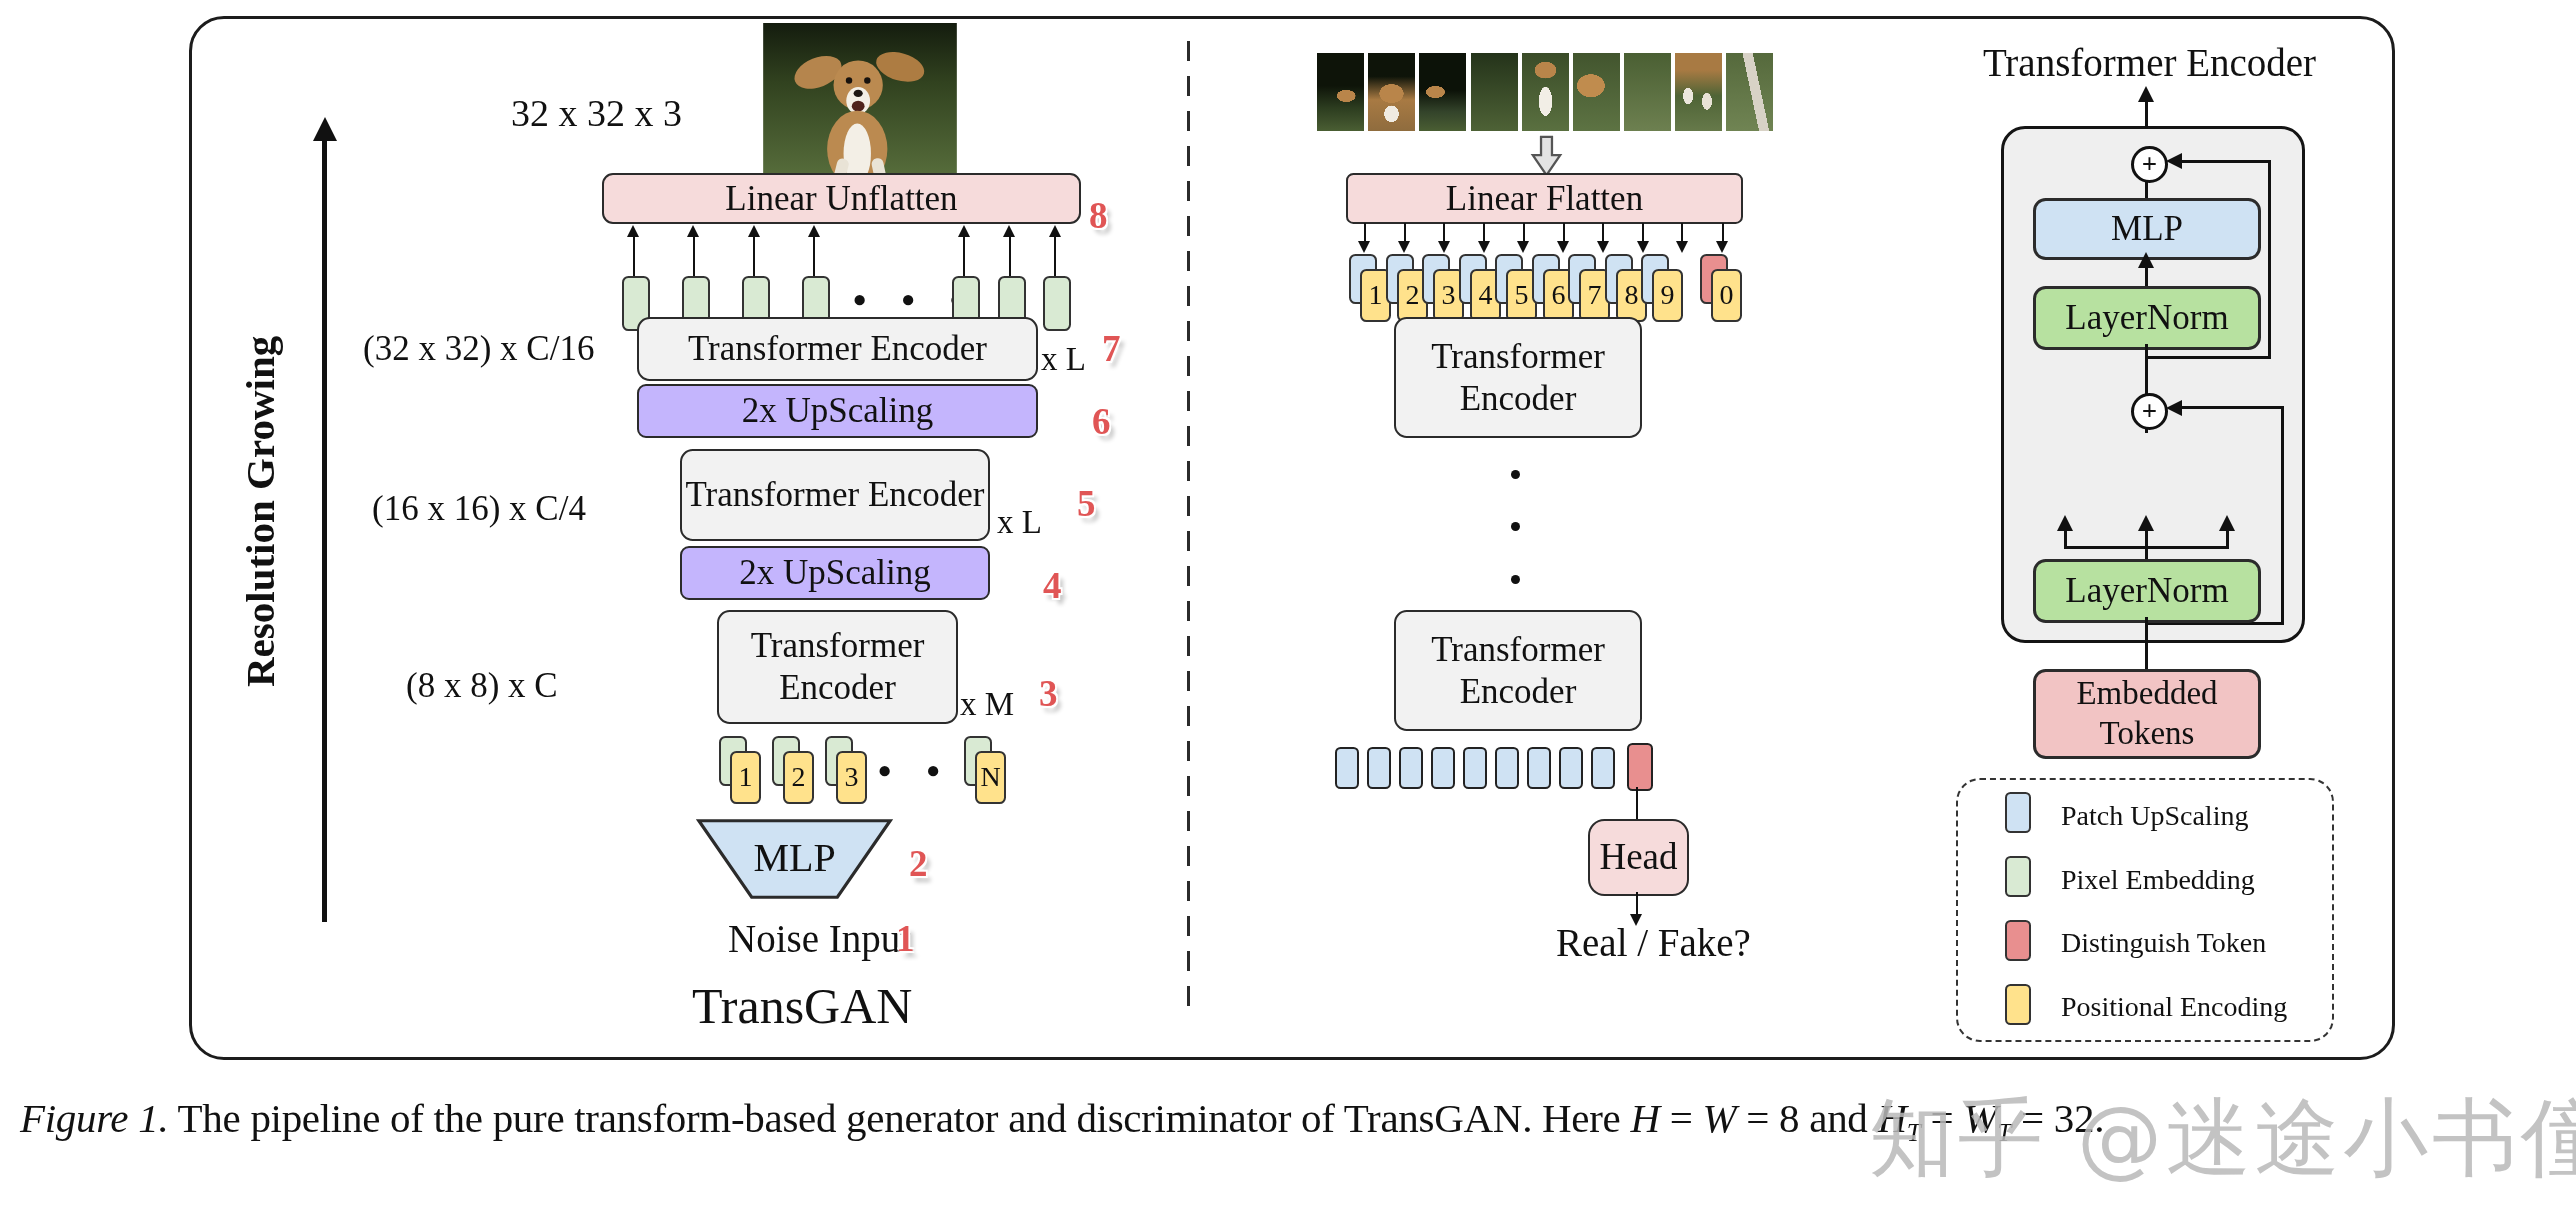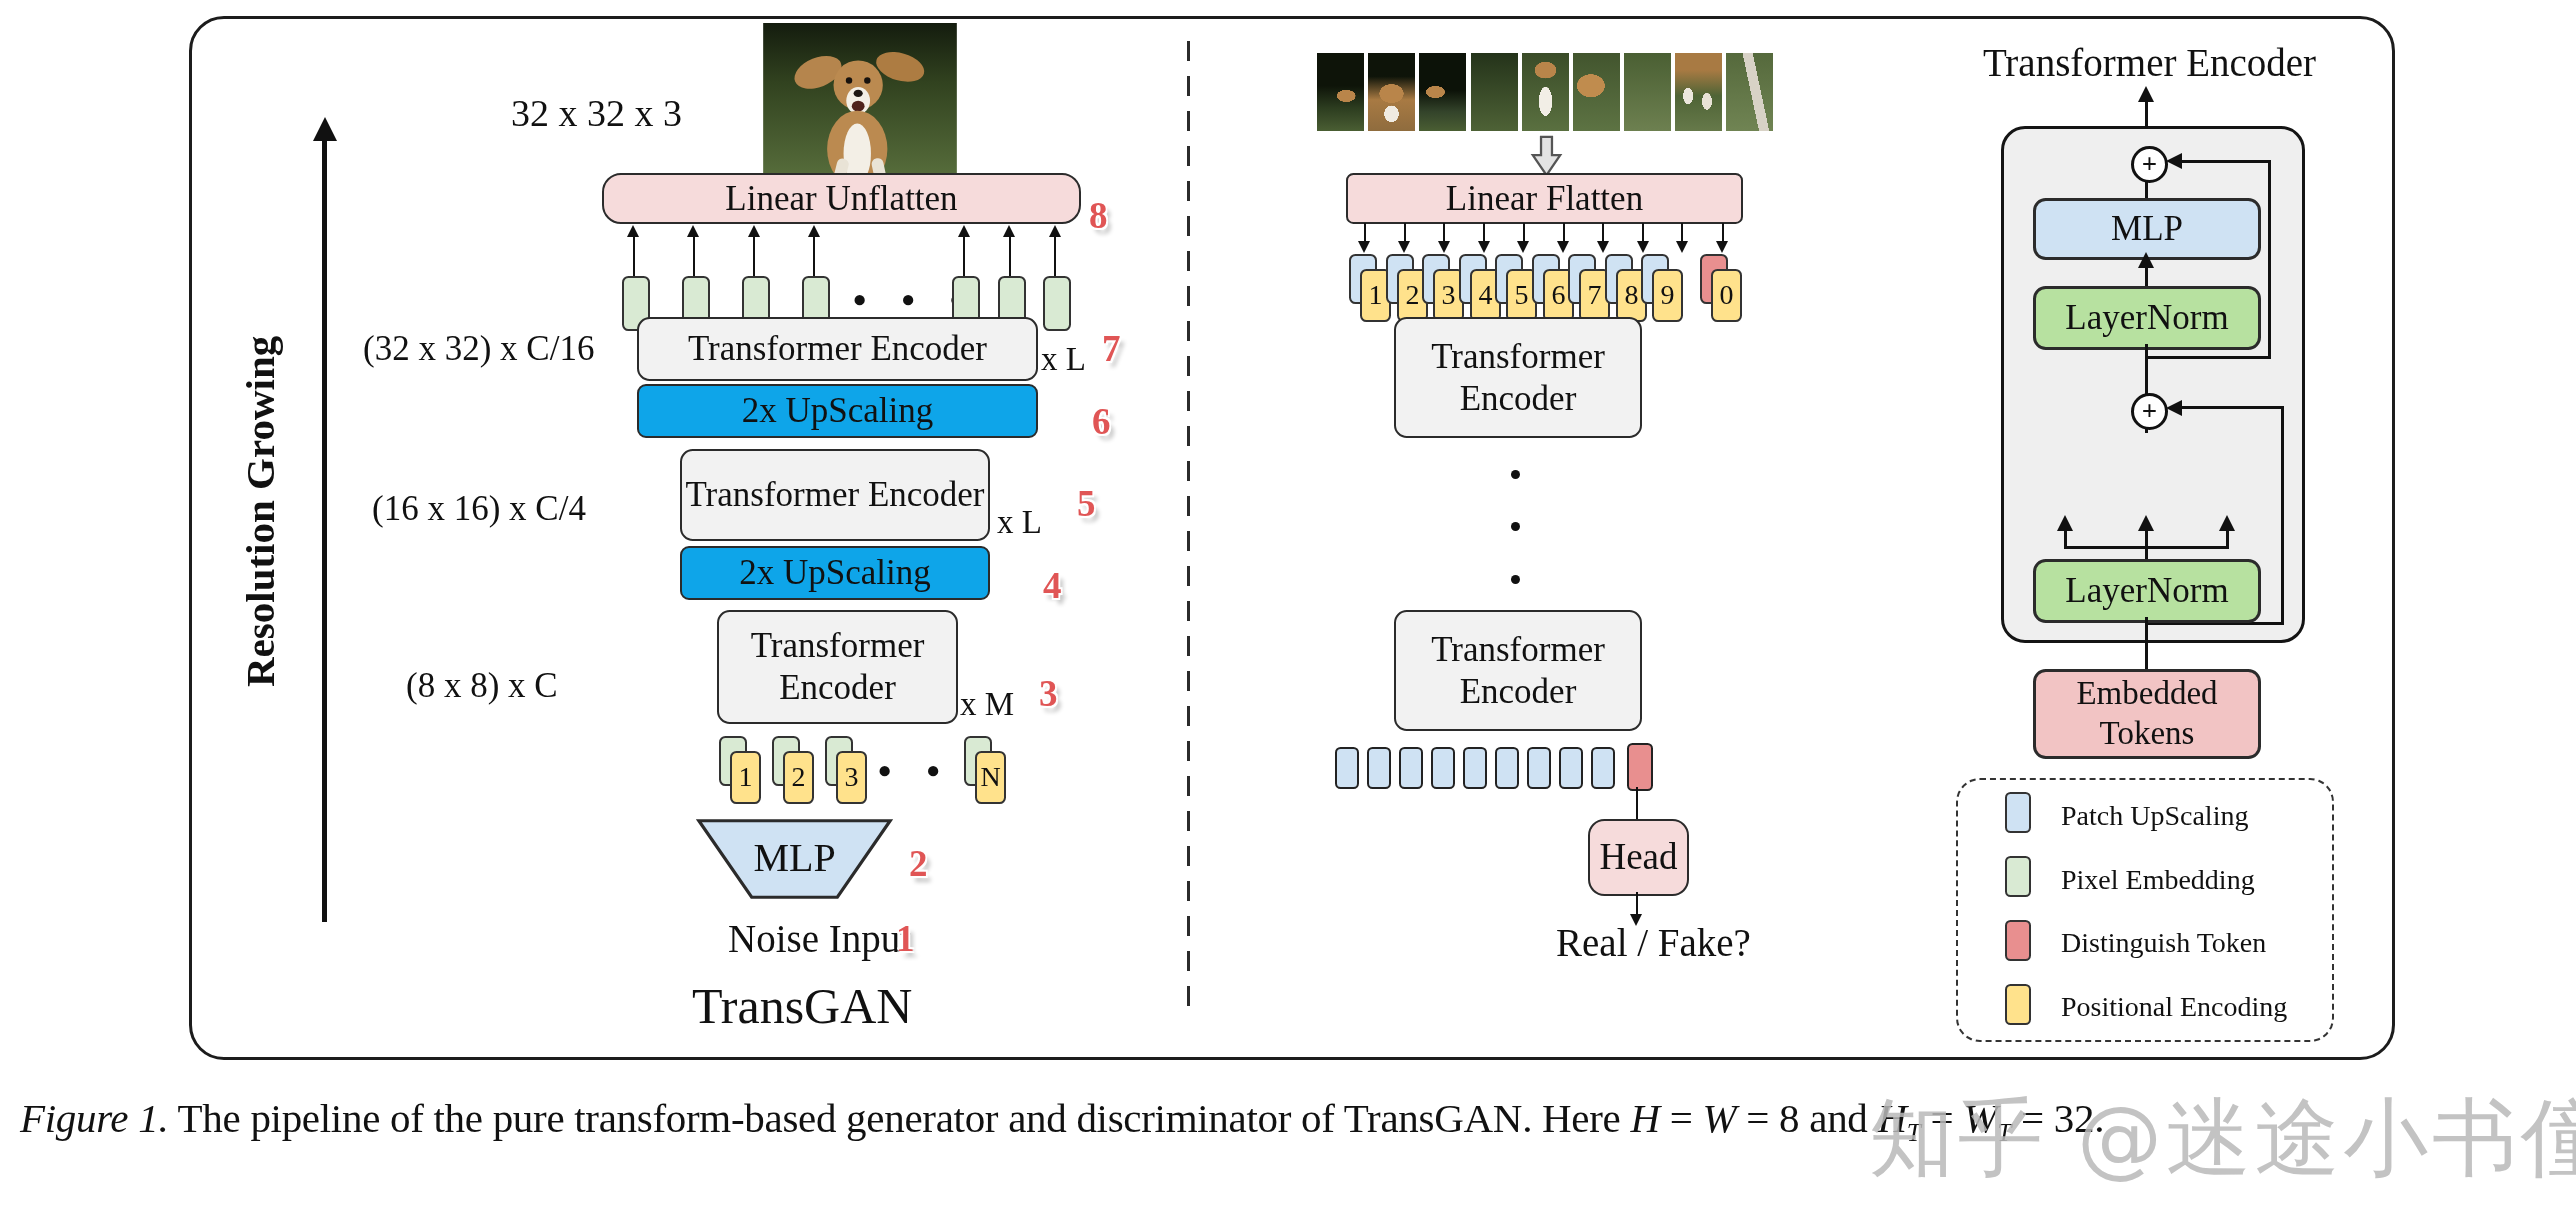--- a/index.html
+++ b/index.html
@@ -13,21 +13,21 @@
 
   .divider{position:absolute;left:1187px;top:41px;width:2.7px;height:972px;
            background:repeating-linear-gradient(180deg,#2b2b2b 0 20px,transparent 20px 35px);}
 
   
   .blk{position:absolute;border:2.7px solid #2b2b2b;border-radius:9px;
        display:flex;align-items:center;justify-content:center;text-align:center;
        font-size:35px;line-height:1.2;}
   .pink{background:#f6dbdb;}
   .grayblk{background:#f2f2f2;border-radius:12.8px;}
-  .orange{background:#0ea5e9;}
+  .orange{background:#c4b5fd;}
   .blueblk{background:#cfe2f3;border-radius:12.8px;}
   .greenblk{background:#b7e1a0;border-radius:12.8px;}
   .yellowblk{background:#fdf2cc;border-radius:12.8px;}
   .roseblk{background:#f2c4c4;border-radius:12.8px;}
 
   .shape-label{position:absolute;font-size:35px;white-space:nowrap;text-align:center;}
   .repeat-label{position:absolute;font-size:33px;white-space:nowrap;}
   .section-label{position:absolute;font-size:50px;white-space:nowrap;}
 
   .badge{position:absolute;font-size:37px;color:#e05555;font-weight:bold;
@@ -155,21 +155,21 @@
       <ellipse cx="104" cy="91" rx="7" ry="6" fill="#50231c"></ellipse>
       <circle cx="94" cy="63" r="3.5" fill="#17120d"></circle>
         <circle cx="114" cy="63" r="3.5" fill="#17120d"></circle>
       <ellipse cx="103" cy="138" rx="33" ry="42" fill="#bb8a50"></ellipse>
       <ellipse cx="103" cy="143" rx="15" ry="33" fill="#f3efe6"></ellipse>
       <rect x="78" y="148" width="13" height="34" rx="6" fill="#e9e3d6" transform="rotate(14 84 165)"></rect>
       <rect x="121" y="148" width="13" height="34" rx="6" fill="#e9e3d6" transform="rotate(-12 127 165)"></rect>
     </svg>
   </div>
 
-  <div class="blk pink" style="left:602px;top:173px;width:475px;height:47px;border-radius:19px;">Linear Unflatten</div>
+  <div class="blk pink" style="left:602px;top:173px;width:475px;height:47px;border-radius:11px;">Linear Unflatten</div>
   <div class="badge" style="left:1089px;top:194px;">8</div>
 
   <div class="vline thin" style="left:633px;top:236px;height:40px;"></div>
     <div class="tri-sm-up" style="left:627px;top:225px;"></div>
   <div class="vline thin" style="left:693px;top:236px;height:40px;"></div>
     <div class="tri-sm-up" style="left:687px;top:225px;"></div>
   <div class="vline thin" style="left:753px;top:236px;height:40px;"></div>
     <div class="tri-sm-up" style="left:748px;top:225px;"></div>
   <div class="vline thin" style="left:813px;top:236px;height:40px;"></div>
     <div class="tri-sm-up" style="left:808px;top:225px;"></div>

